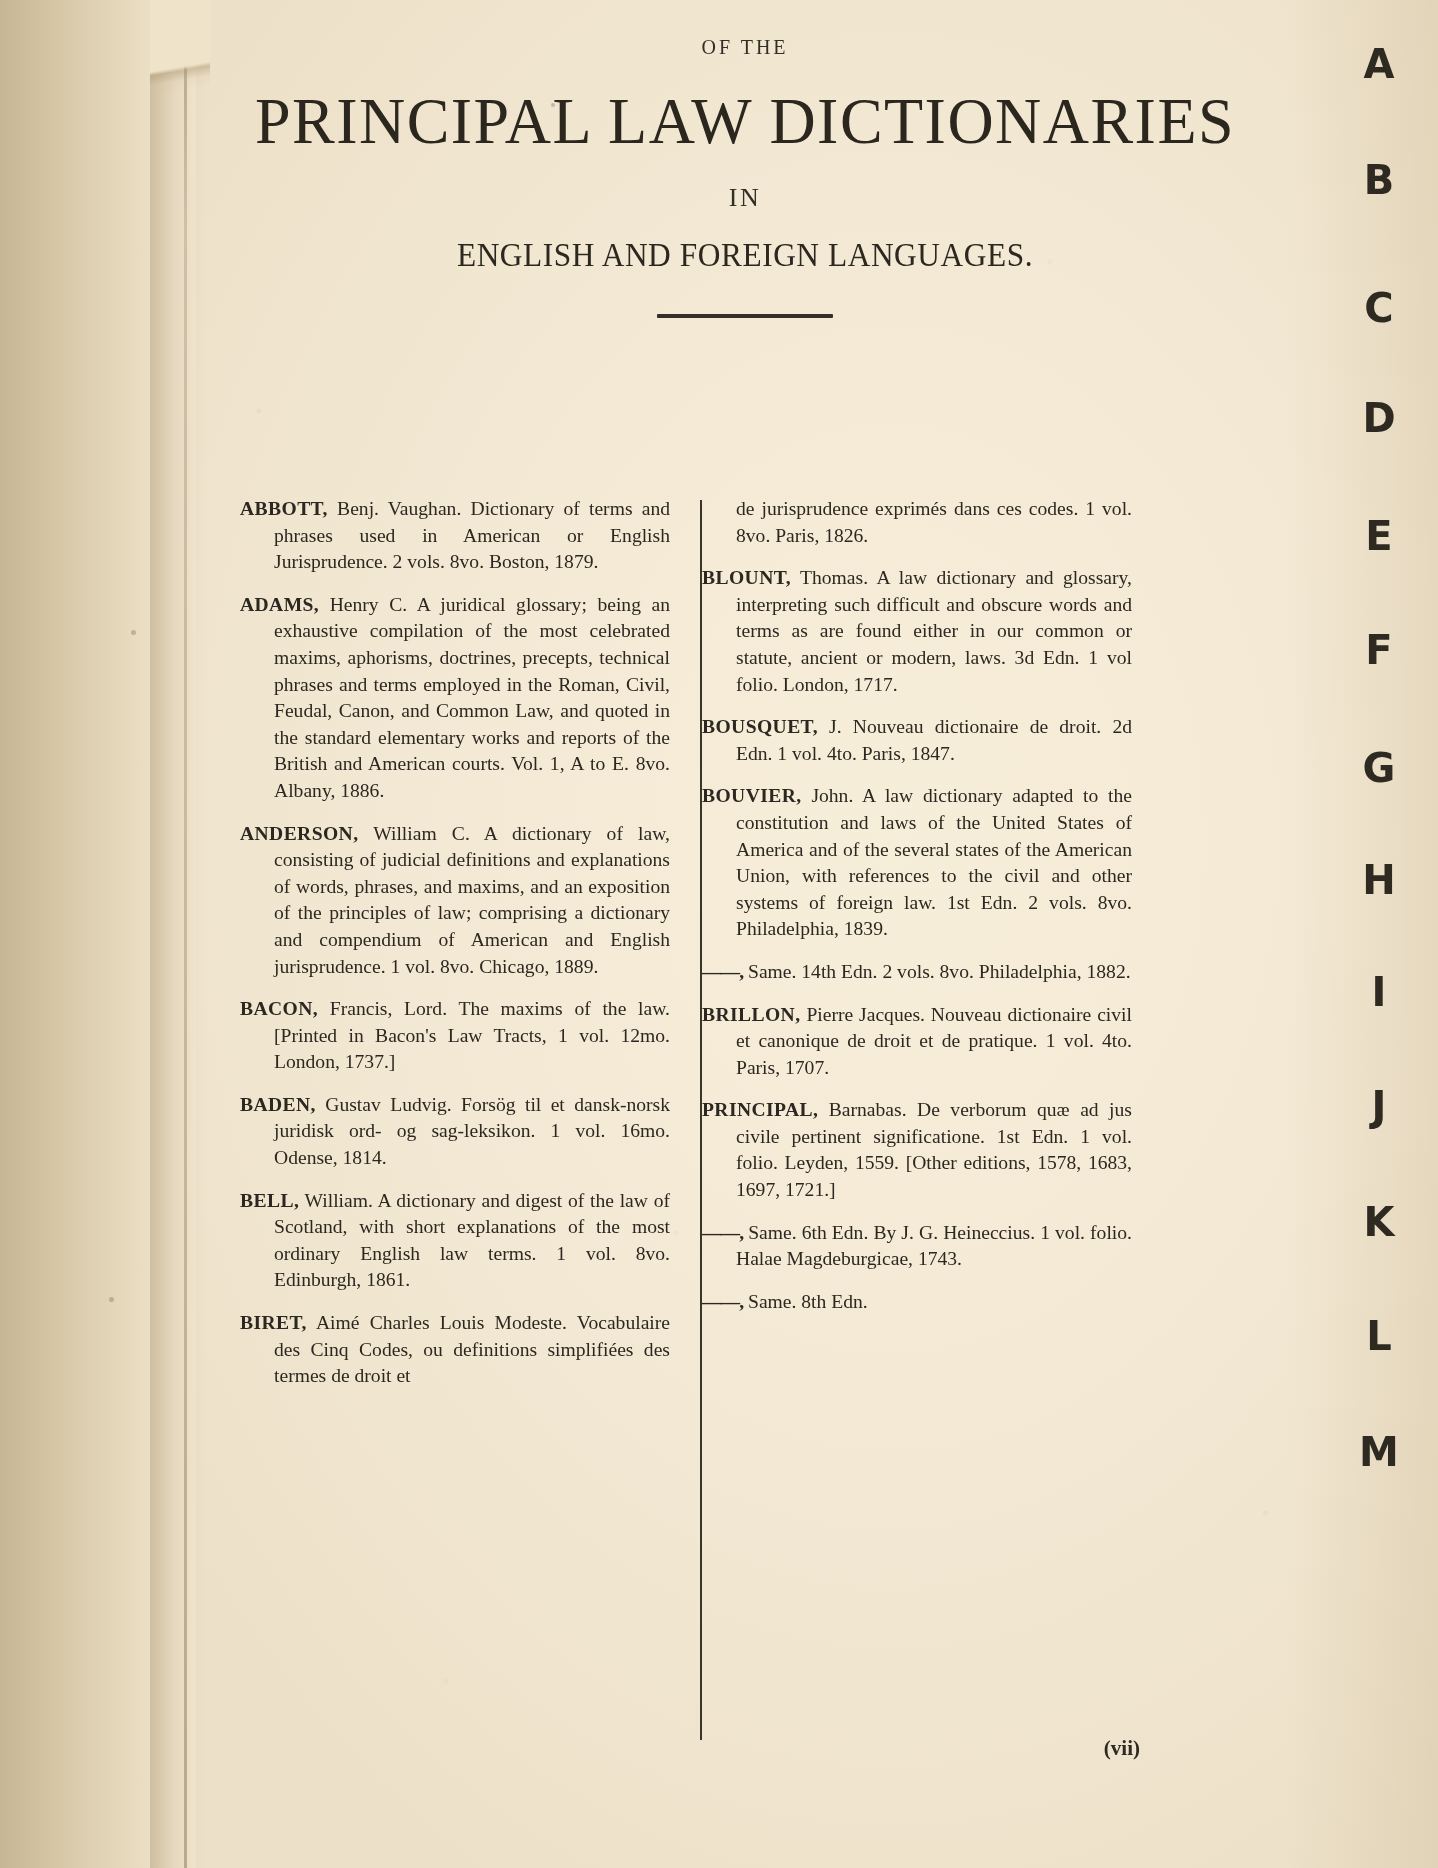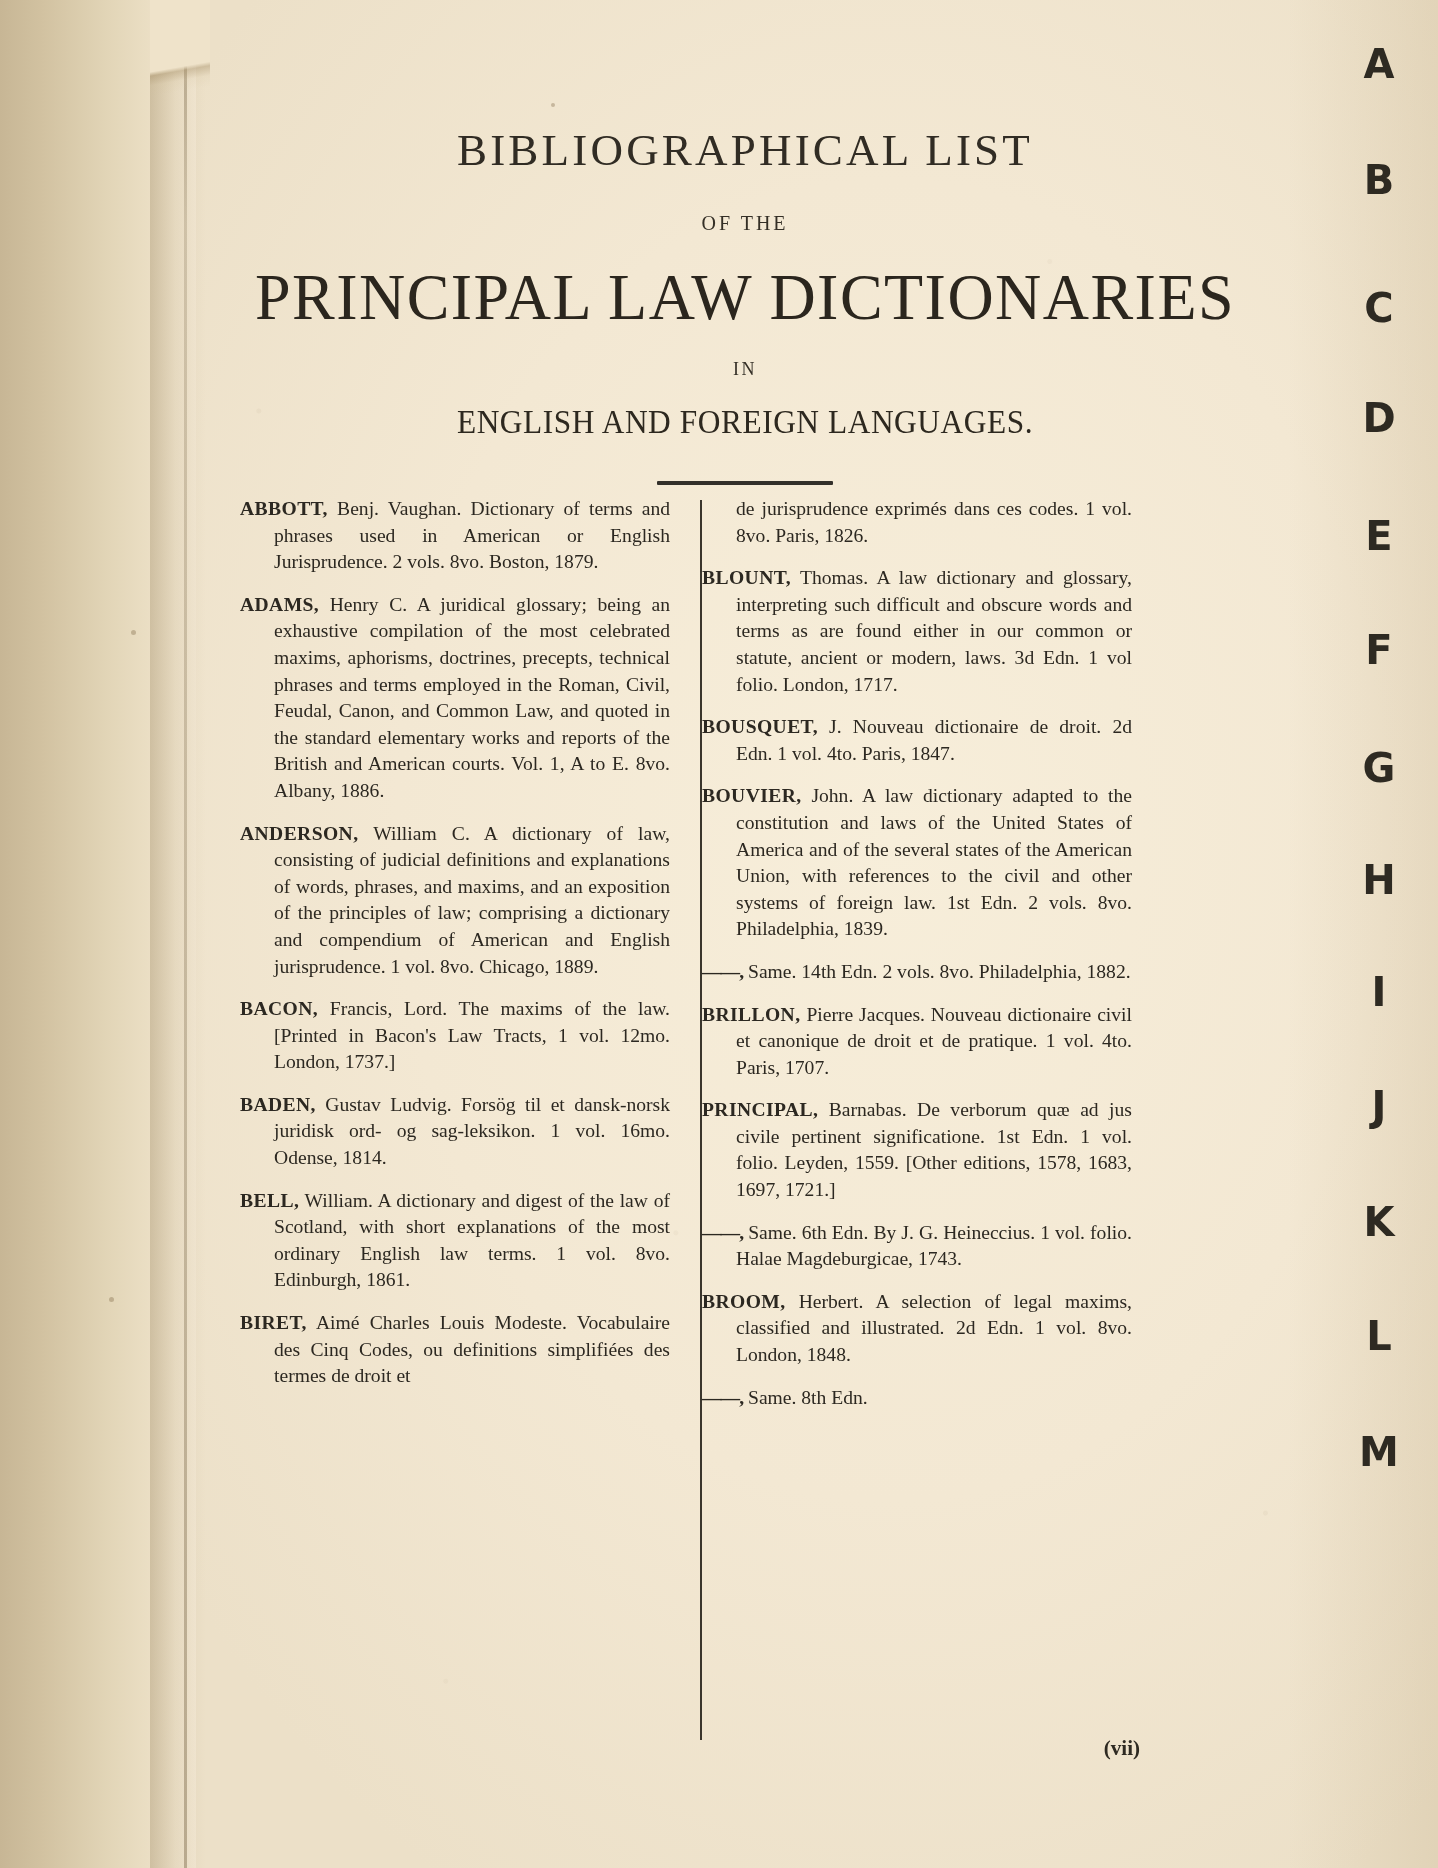--- a/index.html
+++ b/index.html
@@ -74,21 +74,21 @@
     font-size:20px;letter-spacing:3px;color:#342f26;
   }
   .h-title{
     text-align:center;margin-top:24px;
     font-size:66px;letter-spacing:1.5px;color:#2b261e;
     font-family:"Liberation Serif",serif;
     transform:scaleX(.97);
   }
   .h-in{
     text-align:center;margin-top:24px;
-    font-size:18px;letter-spacing:2.5px;color:#342f26;
+    font-size:26px;letter-spacing:2.5px;color:#342f26;
   }
   .h-lang{
     text-align:center;margin-top:24px;
     font-size:33px;letter-spacing:.6px;color:#2d281f;
     transform:scaleX(.95);
   }
   .rule{
     width:176px;height:4px;background:#33302a;
     margin:40px auto 0 auto;border-radius:1px;
   }
@@ -142,21 +142,20 @@
   <div class="gutter-crease"></div>
   <div class="gutter-tear"></div>
   <div class="right-shade"></div>
   <div class="grain"></div>
 
   <span class="speck" style="left:131px;top:630px;width:5px;height:5px;"></span>
   <span class="speck" style="left:109px;top:1297px;width:5px;height:5px;"></span>
   <span class="speck" style="left:551px;top:103px;width:4px;height:4px;"></span>
 
   <div class="head-block">
-    <div class="h-main">BIBLIOGRAPHICAL LIST</div>
     <div class="h-ofthe">OF THE</div>
     <div class="h-title">PRINCIPAL LAW DICTIONARIES</div>
     <div class="h-in">IN</div>
     <div class="h-lang">ENGLISH AND FOREIGN LANGUAGES.</div>
     <div class="rule"></div>
   </div>
 
   <div class="cols">
     <div class="col col-left" id="colLeft">
         <div class="entry">
@@ -199,23 +198,20 @@
           <p><span class="sname dash">——,</span><span> Same.  14th Edn.  2 vols. 8vo.  Philadelphia, 1882.</span></p>
         </div>
         <div class="entry">
           <p><span class="sname">BRILLON,</span><span> Pierre Jacques.  Nouveau dictionaire civil et canonique de droit et de pratique.  1 vol. 4to.  Paris, 1707.</span></p>
         </div>
         <div class="entry">
           <p><span class="sname">PRINCIPAL,</span><span> Barnabas.  De verborum quæ ad jus civile pertinent significatione.  1st Edn.  1 vol. folio.  Leyden, 1559.  [Other editions, 1578, 1683, 1697, 1721.]</span></p>
         </div>
         <div class="entry">
           <p><span class="sname dash">——,</span><span> Same.  6th Edn.  By J. G. Heineccius.  1 vol. folio.  Halae Magdeburgicae, 1743.</span></p>
-        </div>
-        <div class="entry">
-          <p><span class="sname">BROOM,</span><span> Herbert.  A selection of legal maxims, classified and illustrated.  2d Edn.  1 vol. 8vo.  London, 1848.</span></p>
         </div>
         <div class="entry">
           <p><span class="sname dash">——,</span><span> Same.  8th Edn.</span></p>
         </div>
       </div>
   </div>
 
   <div class="folio">(vii)</div>
 
   <div class="thumb-index" id="thumbIndex">

